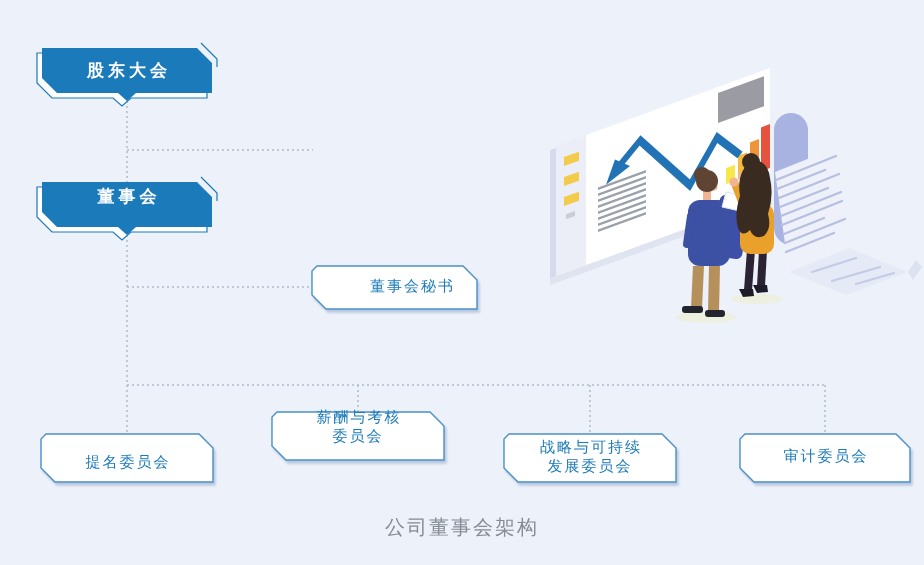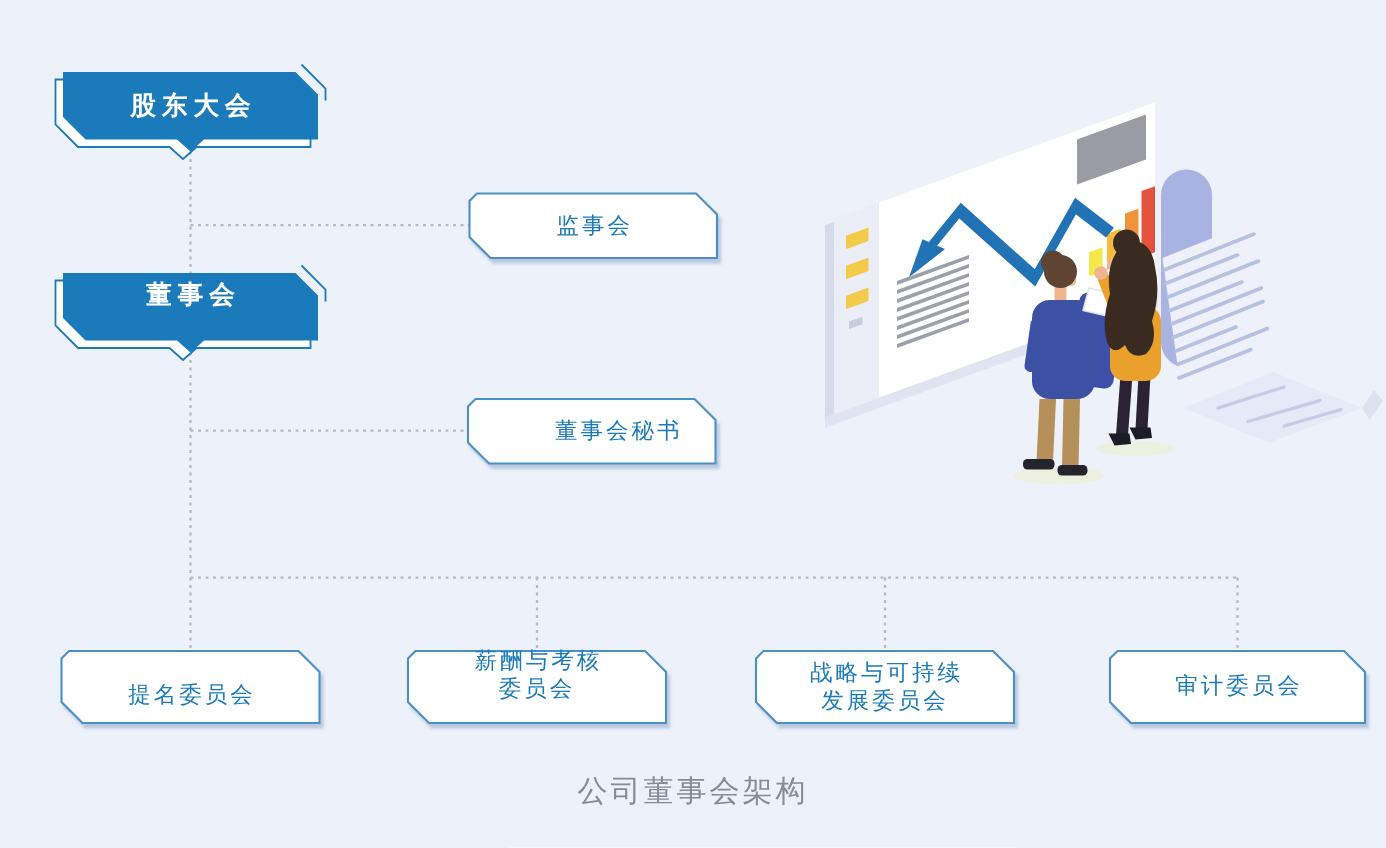--- a/index.html
+++ b/index.html
@@ -1,17 +1,17 @@
 <!DOCTYPE html>
 <html><head>
 <meta charset="utf-8">
 <style>
   html,body{margin:0;padding:0;}
   body{font-family:"Liberation Sans","DejaVu Sans",sans-serif;}
-  .stage{position:relative;width:924px;height:565px;background:#edf1f9;overflow:hidden;}
+  .stage{position:relative;width:924px;height:565px;background:#edf1f9;overflow:hidden;font-family:Liberation Mono, monospace;}
   .node{position:absolute;display:flex;align-items:center;justify-content:center;}
   .node svg.shape{position:absolute;left:-10px;top:-8px;pointer-events:none;}
   .node .node-text{position:relative;z-index:2;text-align:center;white-space:pre-line;}
   .node.blue .node-text{color:#ffffff;font-size:17px;font-weight:bold;letter-spacing:4px;text-indent:4px;}
   .node.white .node-text{color:#1b7ab8;font-size:15px;letter-spacing:2px;text-indent:2px;line-height:1.3;}
   .node.white svg.shape{filter:drop-shadow(2px 3px 1px rgba(125,150,190,.45));}
   .connectors{position:absolute;left:0;top:0;}
   .caption{position:absolute;left:0;top:514px;width:100%;text-align:center;color:#868c96;font-size:20px;letter-spacing:2px;}
   .illus{position:absolute;left:540px;top:52px;}
 </style>
@@ -137,26 +137,20 @@
 
   <div class="node blue" style="left:42px;top:48px;width:170px;height:45px">
     <svg class="shape" width="190" height="68" viewBox="-10 -8 190 68">
       <path d="M-5,5 L150,5 L165,20 L165,50 L89,50 L80,58 L71,50 L10,50 L-5,35 Z" fill="#ffffff" stroke="#1a7aba" stroke-width="1.2"></path>
       <polygon points="0,0 155,0 170,15 170,45 94,45 85,53 76,45 15,45 0,30" fill="#1a7aba"></polygon>
       <path d="M159,-5 L175,11 L175,19" fill="none" stroke="#1a7aba" stroke-width="1.2"></path>
     </svg>
     <span class="node-text">股东大会</span>
   </div>
 
-  <div class="node white" style="left:313px;top:129px;width:165px;height:43px">
-    <svg class="shape" style="left:-2px;top:-2px" width="175" height="55" viewBox="-2 -2 175 55">
-      <path d="M5,0 H151 L165,14 V43 H14 L0,29 V5 Z" fill="#ffffff" stroke="#4a90c6" stroke-width="1.4"></path>
-    </svg>
-    <span class="node-text">监事会</span>
-  </div>
 
   <div class="node blue" style="left:42px;top:182px;width:170px;height:29px">
     <svg class="shape" width="190" height="68" viewBox="-10 -8 190 68">
       <path d="M-5,5 L150,5 L165,20 L165,50 L89,50 L80,58 L71,50 L10,50 L-5,35 Z" fill="#ffffff" stroke="#1a7aba" stroke-width="1.2"></path>
       <polygon points="0,0 155,0 170,15 170,45 94,45 85,53 76,45 15,45 0,30" fill="#1a7aba"></polygon>
       <path d="M159,-5 L175,11 L175,19" fill="none" stroke="#1a7aba" stroke-width="1.2"></path>
     </svg>
     <span class="node-text">董事会</span>
   </div>
 
@@ -167,21 +161,21 @@
     <span class="node-text">董事会秘书</span>
   </div>
 
   <div class="node white" style="left:41px;top:434px;width:172px;height:60px">
     <svg class="shape" style="left:-2px;top:-2px" width="182" height="60" viewBox="-2 -2 182 60">
       <path d="M5,0 H158 L172,14 V48 H14 L0,34 V5 Z" fill="#ffffff" stroke="#4a90c6" stroke-width="1.4"></path>
     </svg>
     <span class="node-text">提名委员会</span>
   </div>
 
-  <div class="node white" style="left:272px;top:434px;width:172px;height:32px">
+  <div class="node white" style="left:272px;top:412px;width:172px;height:32px">
     <svg class="shape" style="left:-2px;top:-2px" width="182" height="60" viewBox="-2 -2 182 60">
       <path d="M5,0 H158 L172,14 V48 H14 L0,34 V5 Z" fill="#ffffff" stroke="#4a90c6" stroke-width="1.4"></path>
     </svg>
     <span class="node-text">薪酬与考核
 委员会</span>
   </div>
 
   <div class="node white" style="left:504px;top:434px;width:172px;height:48px">
     <svg class="shape" style="left:-2px;top:-2px" width="182" height="60" viewBox="-2 -2 182 60">
       <path d="M5,0 H158 L172,14 V48 H14 L0,34 V5 Z" fill="#ffffff" stroke="#4a90c6" stroke-width="1.4"></path>

